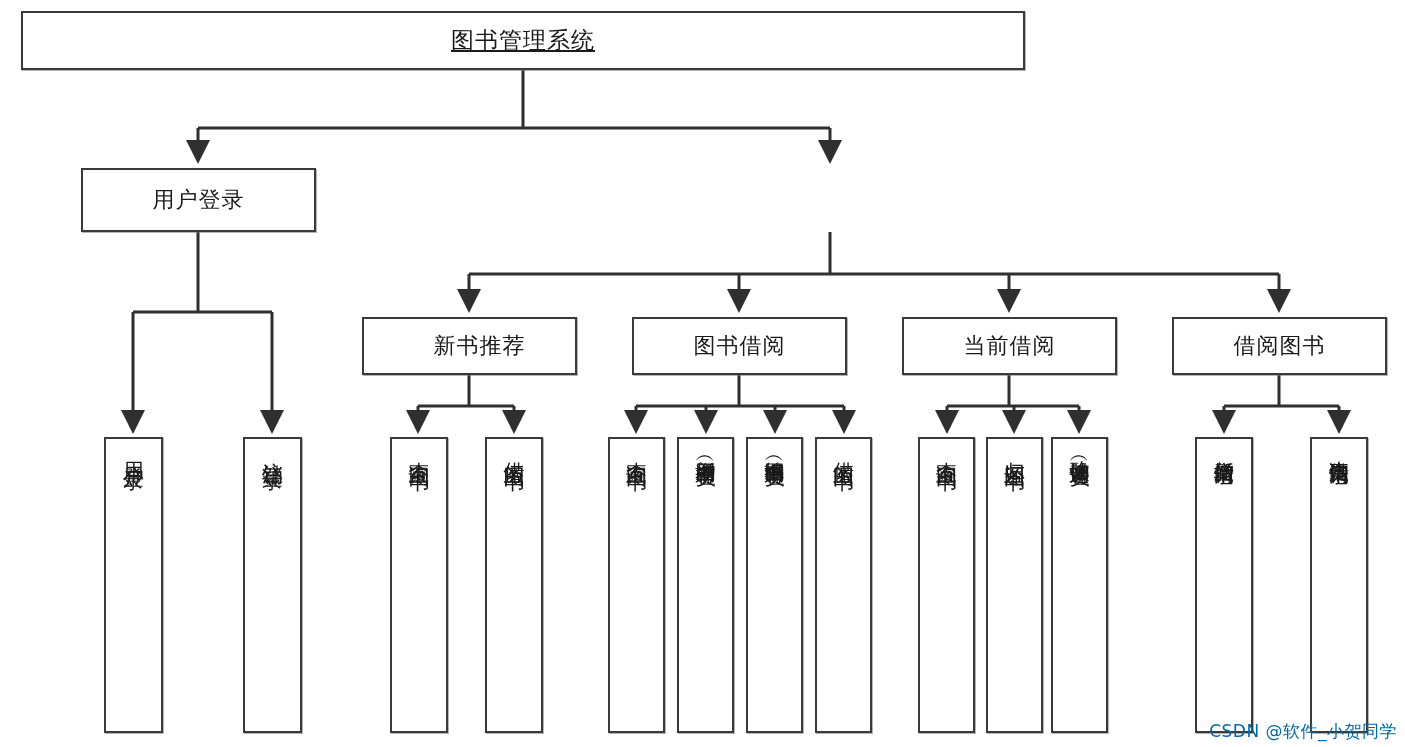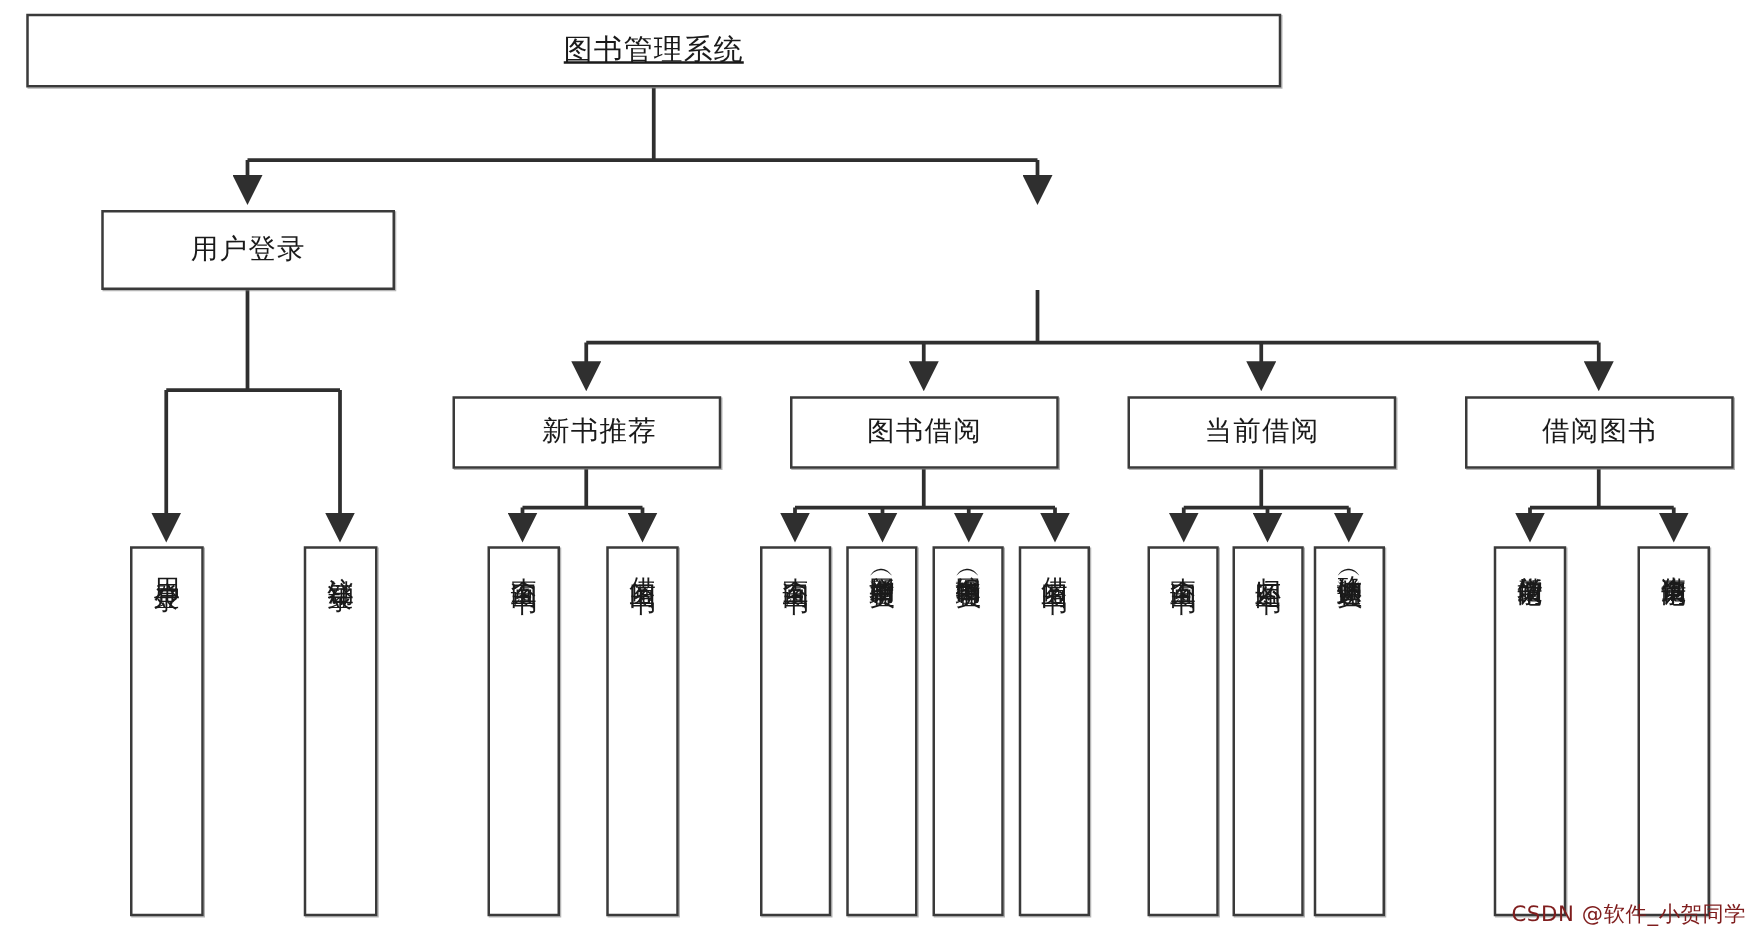--- a/index.html
+++ b/index.html
@@ -68,21 +68,21 @@
   }
   .node.vert.tall .label {
     font-size: 20px;
     letter-spacing: 1px;
   }
   #watermark {
     position: absolute;
     right: 8px;
     bottom: 4px;
     font-size: 17px;
-    color: #7f1d1d;
+    color: #0369a1;
     letter-spacing: 0.5px;
     z-index: 5;
     user-select: none;
     white-space: nowrap;
   }
 </style>
 </head>
 <body>
 
 <div id="diagram-root">

